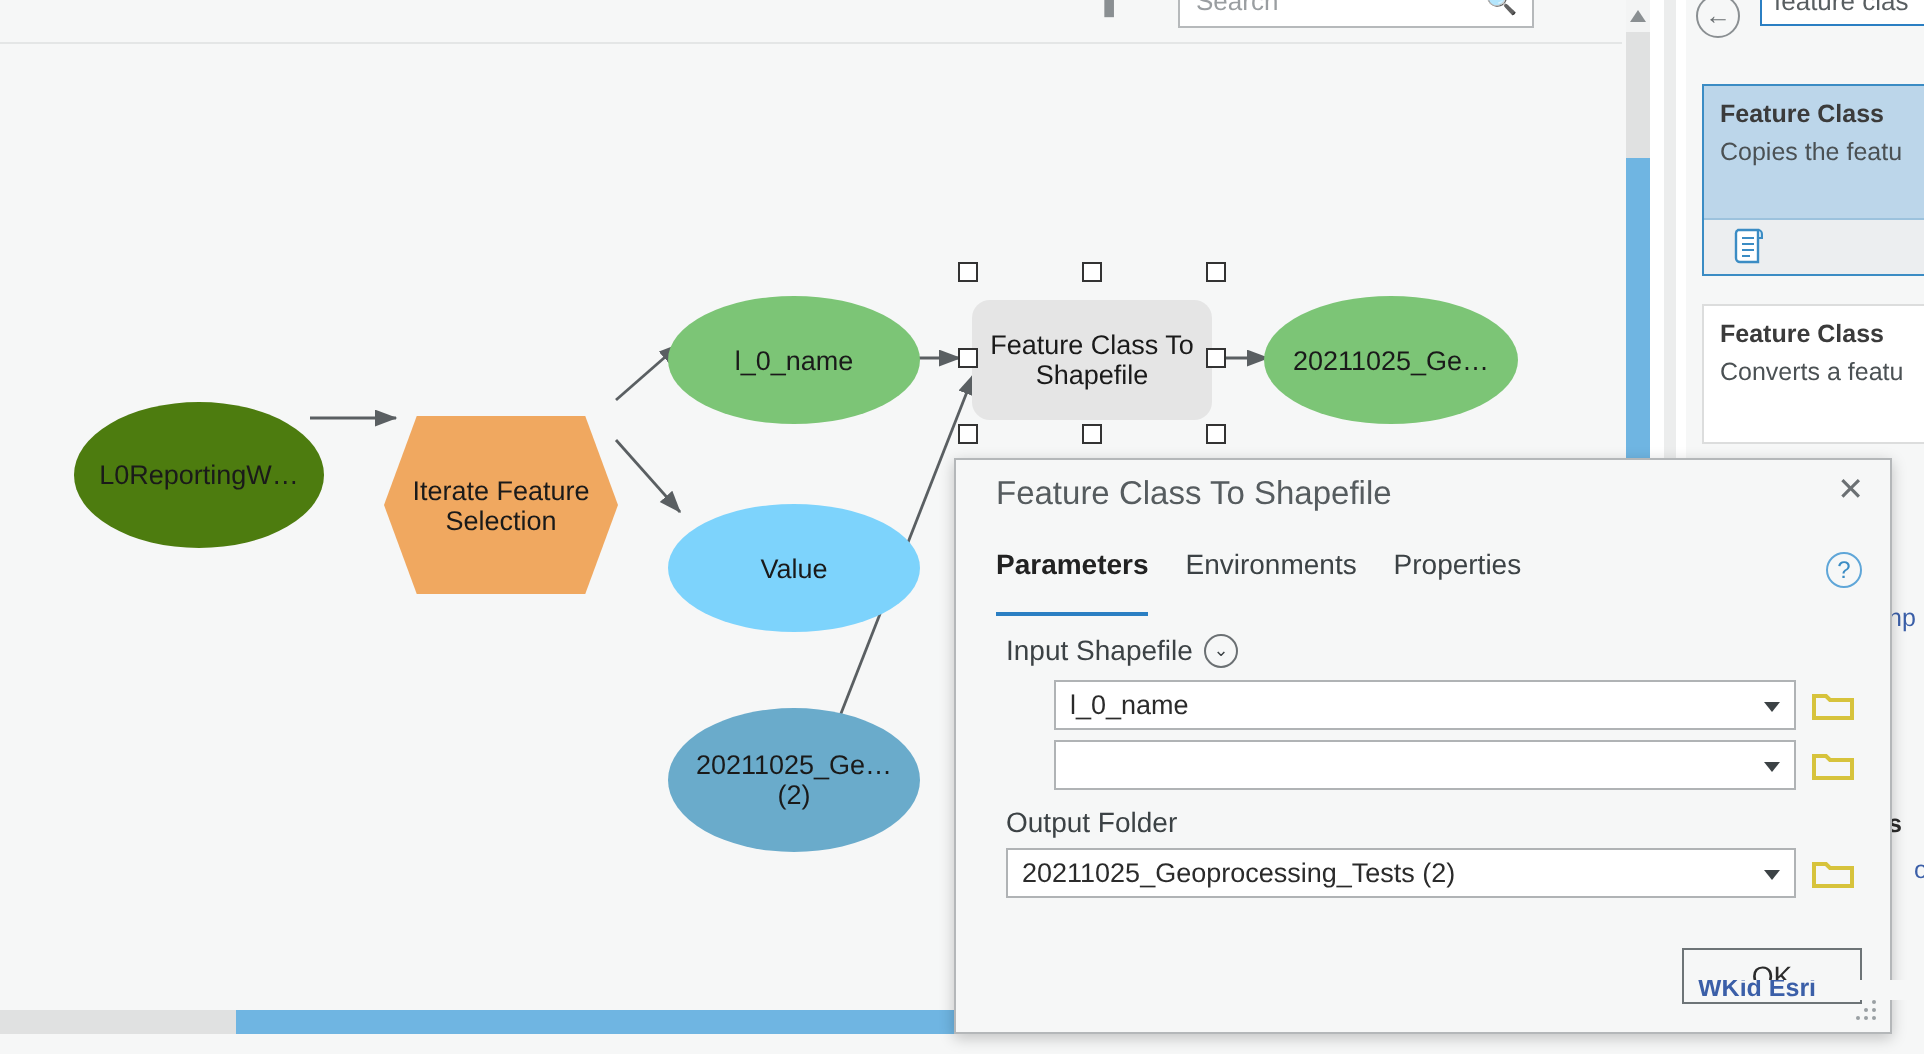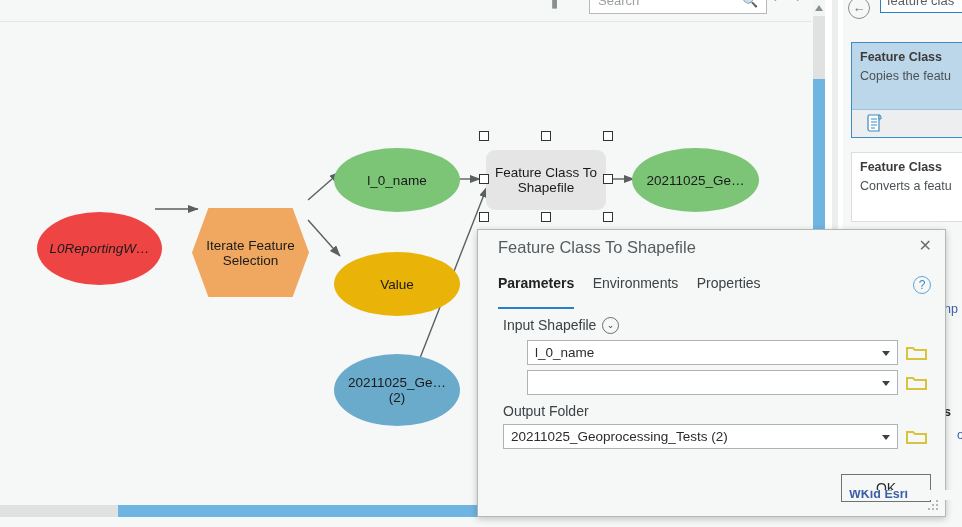--- a/index.html
+++ b/index.html
@@ -240,34 +240,34 @@
 
       <line x1="308" y1="198" x2="340" y2="234" stroke="#5a5f62" stroke-width="1.4" marker-end="url(#ah)"></line>
 
       <line x1="458" y1="157" x2="480" y2="157" stroke="#5a5f62" stroke-width="1.4" marker-end="url(#ah)"></line>
 
       <line x1="420" y1="336" x2="487" y2="165" stroke="#5a5f62" stroke-width="1.4" marker-end="url(#ah)"></line>
 
       <line x1="608" y1="157" x2="634" y2="157" stroke="#5a5f62" stroke-width="1.4" marker-end="url(#ah)"></line>
     </svg>
 
-    <div class="ellipse" style="left:37px;top:190px;width:125px;height:73px;background:#ef4444;font-style:italic;">
+    <div class="ellipse" style="left:37px;top:179px;width:125px;height:73px;background:#4d7c0f;">
       <div class="node-label">L0ReportingW…</div>
     </div>
 
     <div class="hexagon" style="left:192px;top:186px;width:117px;height:89px;">
       <div class="node-label" style="white-space:pre-line;">Iterate Feature
 Selection</div>
     </div>
 
     <div class="ellipse" style="left:334px;top:126px;width:126px;height:64px;background:#7cc576;">
       <div class="node-label">l_0_name</div>
     </div>
 
-    <div class="ellipse" style="left:334px;top:230px;width:126px;height:64px;background:#eab308;">
+    <div class="ellipse" style="left:334px;top:230px;width:126px;height:64px;background:#7dd3fc;">
       <div class="node-label">Value</div>
     </div>
 
     <div class="ellipse" style="left:334px;top:332px;width:126px;height:72px;background:#6aabcb;">
       <div class="node-label" style="white-space:pre-line;">20211025_Ge…
 (2)</div>
     </div>
 
     <div class="tool-box" style="left:486px;top:128px;width:120px;height:60px;">
       <div class="node-label" style="white-space:pre-line;">Feature Class To

